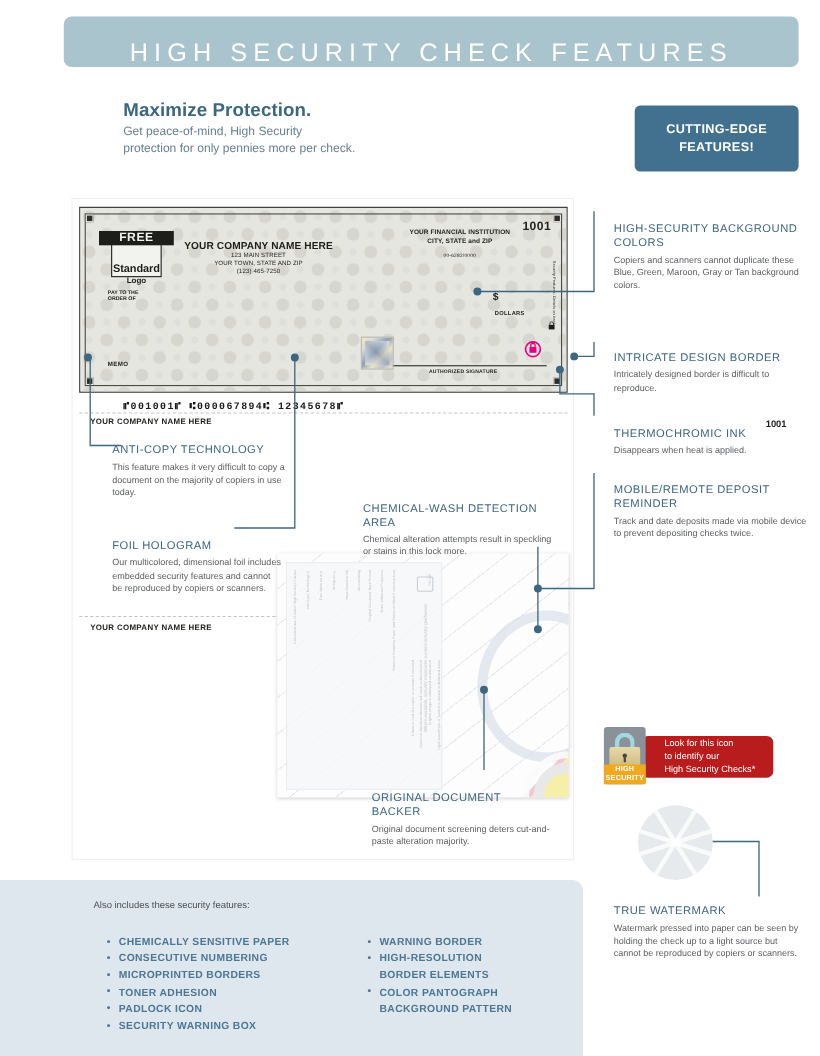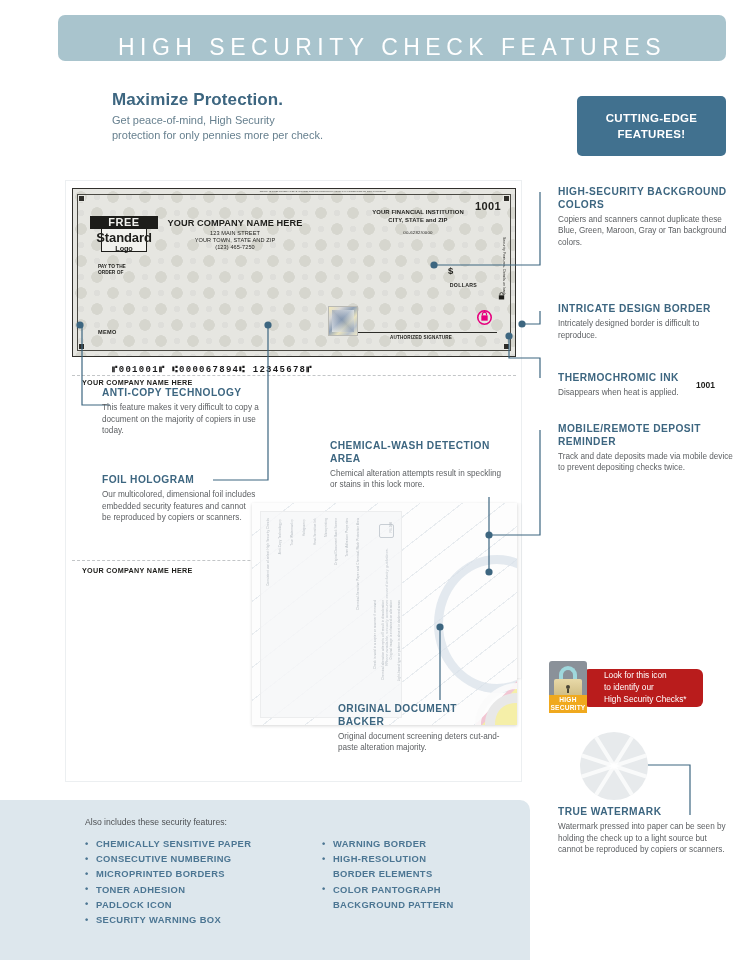--- a/index.html
+++ b/index.html
@@ -93,21 +93,21 @@
     position:absolute; left:28px; top:27px; width:44px; height:34px;
     border:1.6px solid #1d1d1a; background:#f2f2ee;
     display:flex; flex-direction:column; align-items:center; justify-content:center;
     line-height:1;
   }
   .free-logo .fl1{
     font-size:11px; font-weight:bold; color:#f2f2ee; background:#1d1d1a;
     display:block; width:100%; text-align:center; letter-spacing:.5px;
     padding:1px 12px;
   }
-  .free-logo .fl2{font-size:13px;font-weight:bold;color:#1d1d1a;padding-top:2px;letter-spacing:-.1px;}
+  .free-logo .fl2{font-size:10px;font-weight:bold;color:#1d1d1a;padding-top:17px;letter-spacing:-.1px;}
   .free-logo .fl3{font-size:7.3px;font-weight:bold;color:#1d1d1a;padding-top:1px;letter-spacing:-.1px;}
 
   .co-block{position:absolute;left:82px;top:29px;width:160px;text-align:center;line-height:1.28;}
   .co-name{font-size:9.2px;font-weight:bold;color:#1d1d1a;letter-spacing:.1px;}
   .co-l{font-size:5.6px;color:#1d1d1a;letter-spacing:.1px;}
 
   .bank-block{position:absolute;left:280px;top:20px;width:130px;text-align:center;line-height:1.3;}
   .bank-1{font-size:5.9px;font-weight:bold;color:#1d1d1a;letter-spacing:.1px;}
   .bank-date{font-size:4.4px;color:#1d1d1a;margin-top:6px;letter-spacing:.2px;}
 
@@ -206,21 +206,21 @@
     border:.8px solid #c9ced3; border-radius:1.5px;
   }
   .endorse-dot{
     position:absolute; right:6px; top:8px; width:7px; height:7px;
     border-radius:50%; background:#c9ced3;
   }
 
   
   .ann{ position:absolute; }
   .ann h3{
-    margin:0 0 2px 0; font-size:10.2px; font-weight:bold; color:#3d6680;
+    margin:17px 0 2px 0; font-size:10.2px; font-weight:normal; color:#3d6680;
     letter-spacing:.45px; line-height:1.25; text-transform:uppercase;
   }
   .ann p{
     margin:0; font-size:8.2px; color:#5c5f62; line-height:1.44;
   }
 
   
   .leaders{position:absolute;left:0;top:0;width:745px;height:960px;pointer-events:none;}
 
   
@@ -289,21 +289,21 @@
   .footer-col.c1{left:85px;} .footer-col.c2{left:322px;}
   .footer-col li{
     list-style:none; font-size:9.4px; font-weight:bold; color:#4c7693;
     letter-spacing:.35px; line-height:1.62; position:relative; padding-left:11px;
     white-space:nowrap;
   }
   .footer-col li:before{
     content:"•"; position:absolute; left:0; top:-.5px; color:#4c7693; font-size:9.4px;
   }
   .footer-col li.cont:before{content:"";}
-  .footer-col ul{margin:0;padding:0;}
+  .footer-col ul{margin:12px;padding:0;}
 </style>
 </head>
 <body>
 
 <div class="banner">
   <div class="banner-title">HIGH SECURITY CHECK FEATURES</div>
 </div>
 
 <div class="headline">
   <h1>Maximize Protection.</h1>

